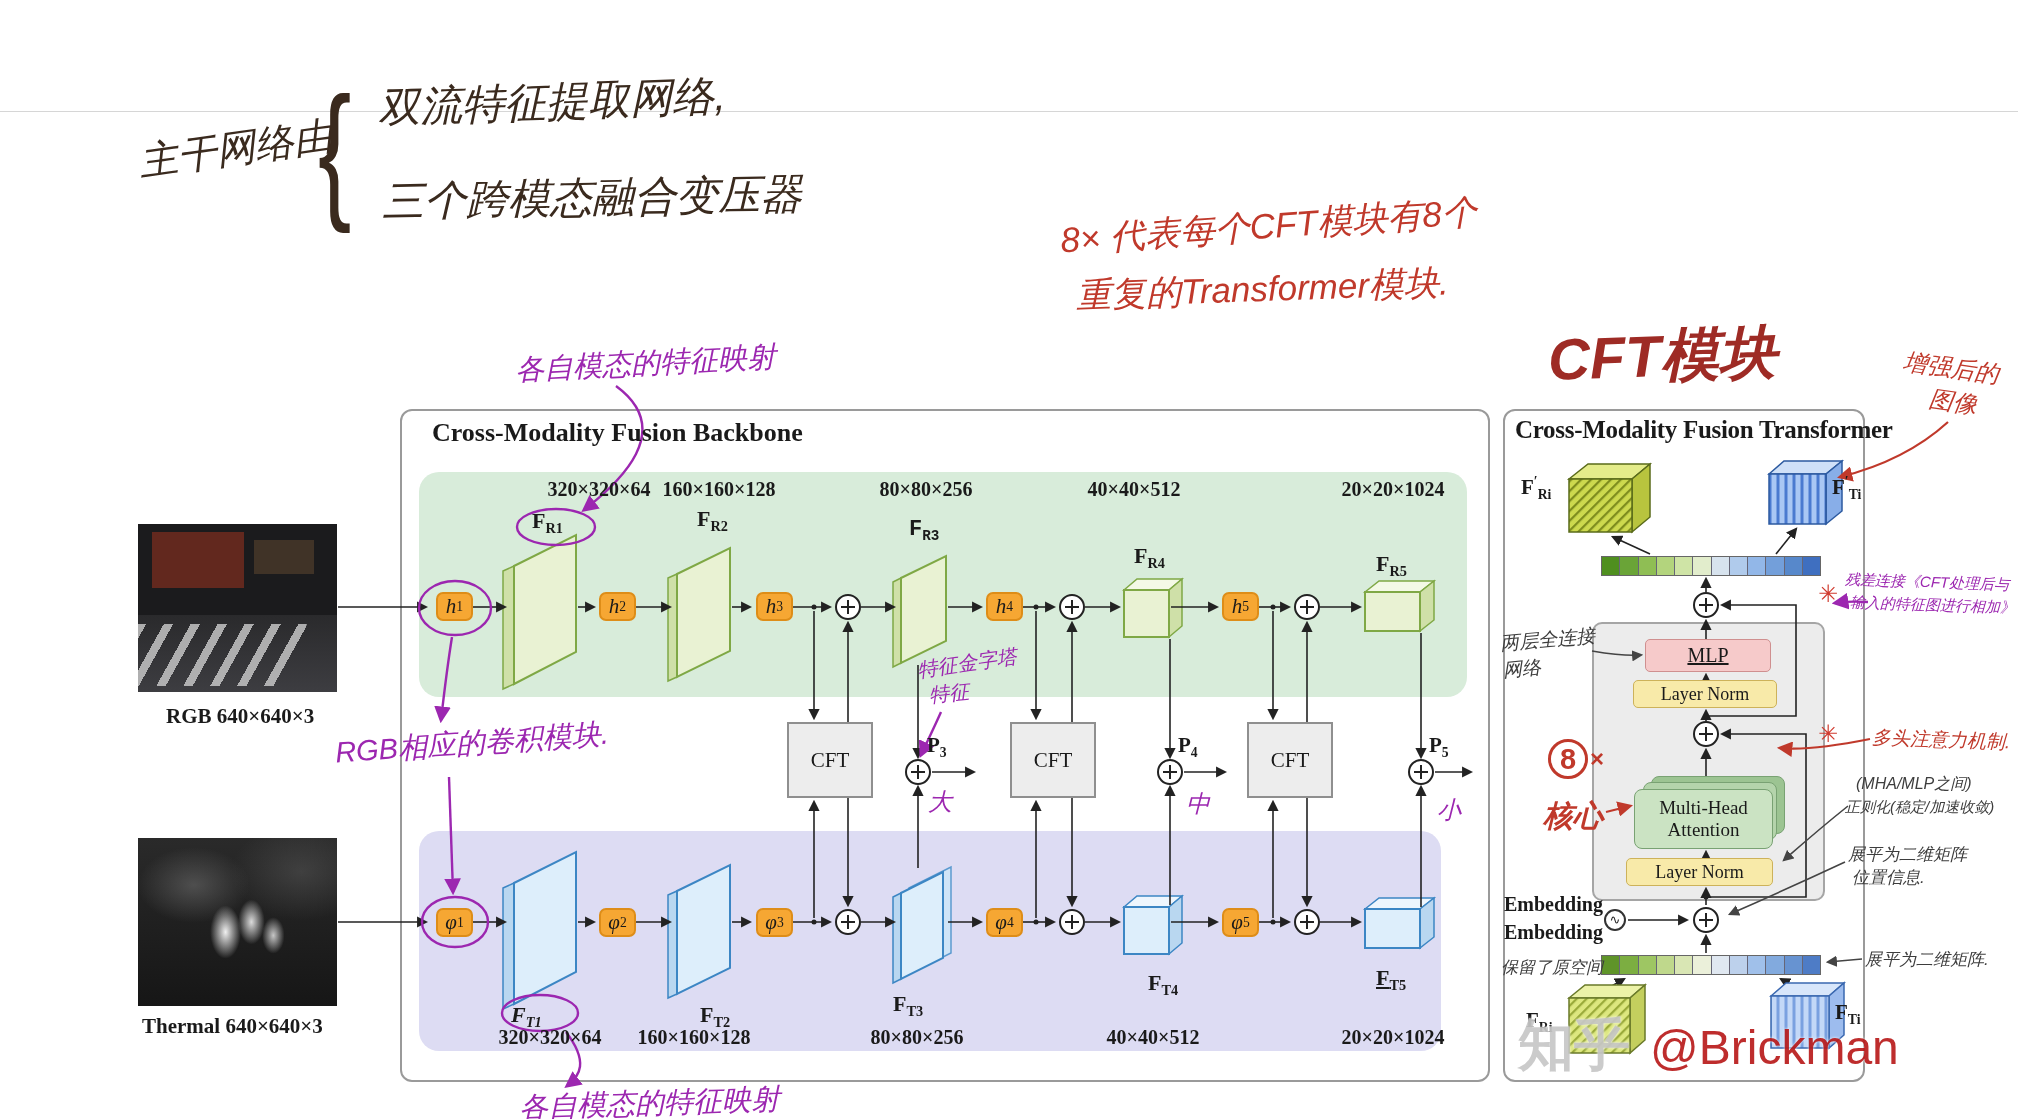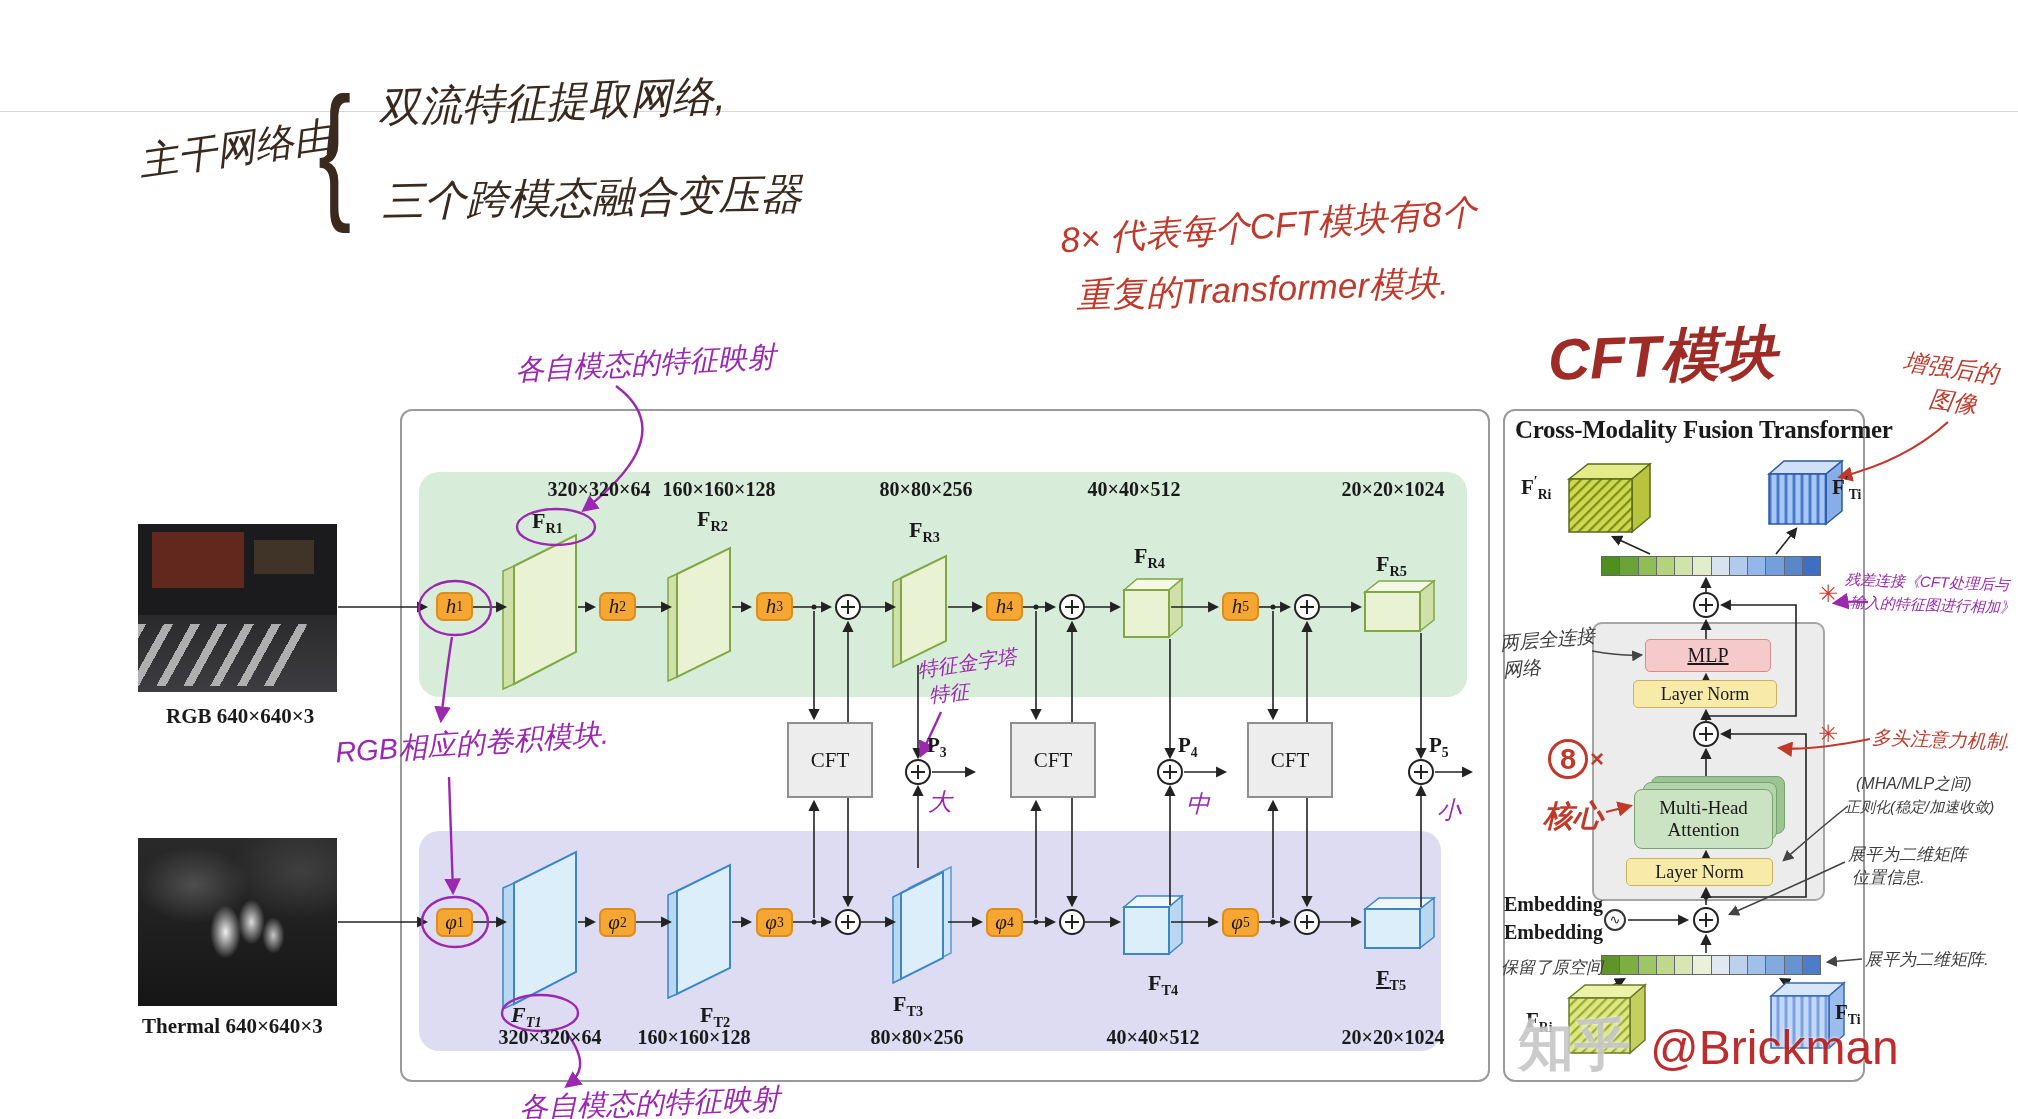--- a/index.html
+++ b/index.html
@@ -294,30 +294,31 @@
     <div class="ph-sign"></div>
     <div class="ph-sign2"></div>
     <div class="ph-road"></div>
     <div class="ph-cross"></div>
   </div>
   <div class="photo-label" style="left:166px;top:704px;">RGB 640×640×3</div>
 
   <div class="photo photo-thermal" style="left:138px;top:838px;"></div>
   <div class="photo-label" style="left:142px;top:1014px;">Thermal 640×640×3</div>
 
+  <div class="abs ptitle" style="left:432px;top:418px;font-size:26px;">Cross-Modality Fusion Backbone</div>
 
   <div class="dim" style="left:524px;top:478px;">320×320×64</div>
   <div class="dim" style="left:644px;top:478px;">160×160×128</div>
   <div class="dim" style="left:851px;top:478px;">80×80×256</div>
   <div class="dim" style="left:1059px;top:478px;">40×40×512</div>
   <div class="dim" style="left:1318px;top:478px;">20×20×1024</div>
 
   <div class="flbl" style="left:532px;top:508px;"><span>F</span><sub>R1</sub></div>
   <div class="flbl" style="left:697px;top:506px;"><span>F</span><sub>R2</sub></div>
-  <div class="flbl" style="left:909px;top:517px;"><span>F</span><sub>R3</sub></div>
+  <div class="flbl" style="left:909px;top:517px;font-family:Liberation Mono, monospace;"><span>F</span><sub>R3</sub></div>
   <div class="flbl" style="left:1134px;top:543px;"><span>F</span><sub>R4</sub></div>
   <div class="flbl" style="left:1376px;top:551px;"><span>F</span><sub>R5</sub></div>
 
   <div class="stage-box" style="left:436px;top:592px;">
       <span class="it">h</span>
       <sub>1</sub>
     </div>
   <div class="stage-box" style="left:599px;top:592px;">
       <span class="it">h</span>
       <sub>2</sub>

